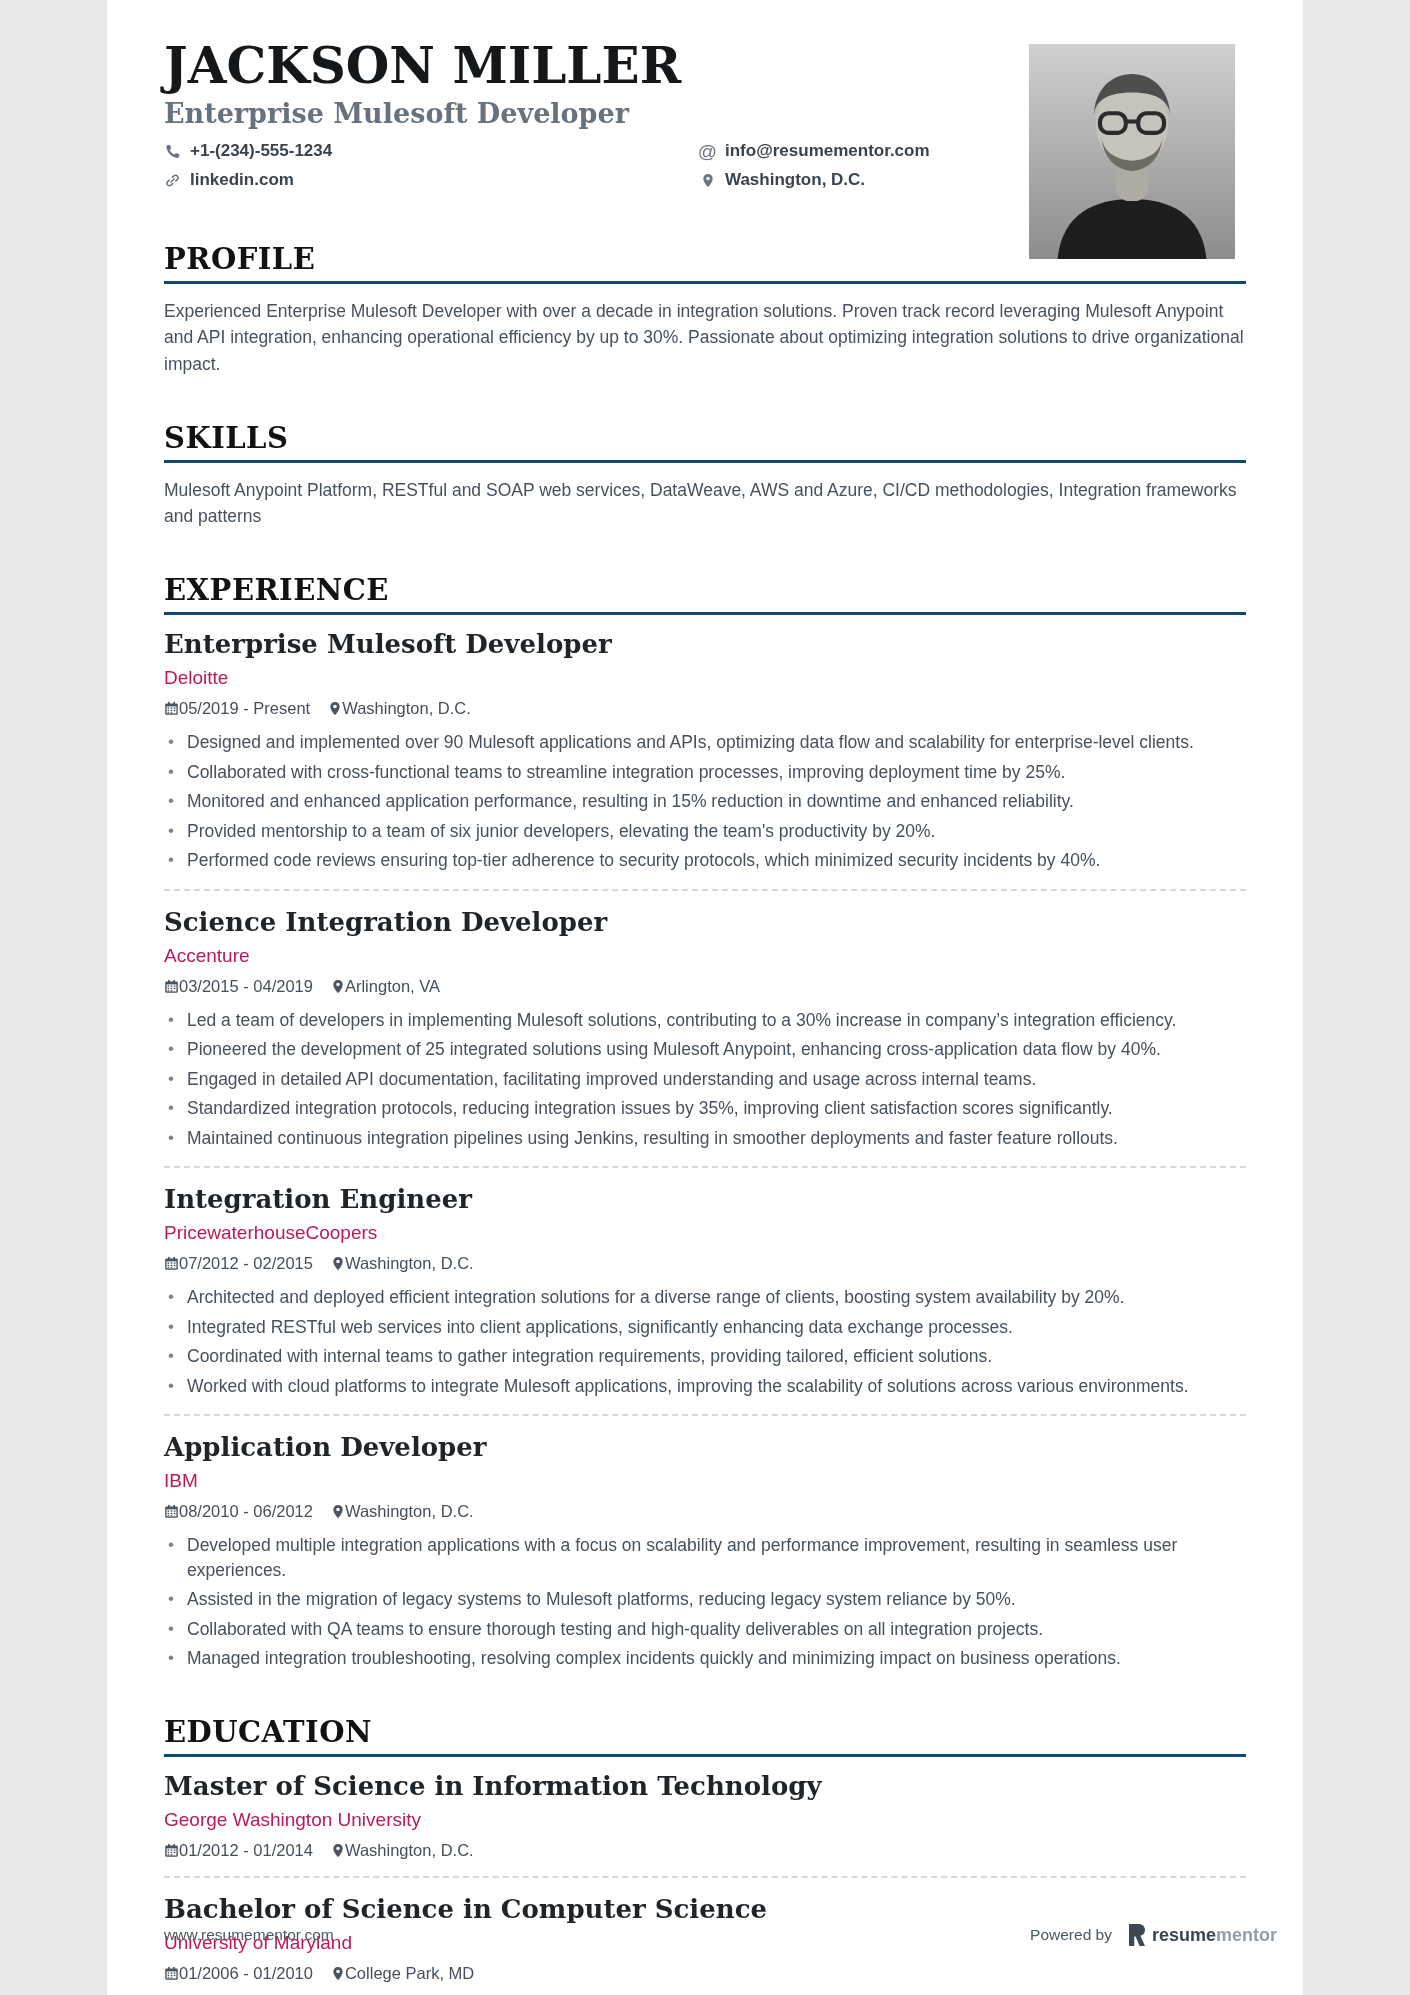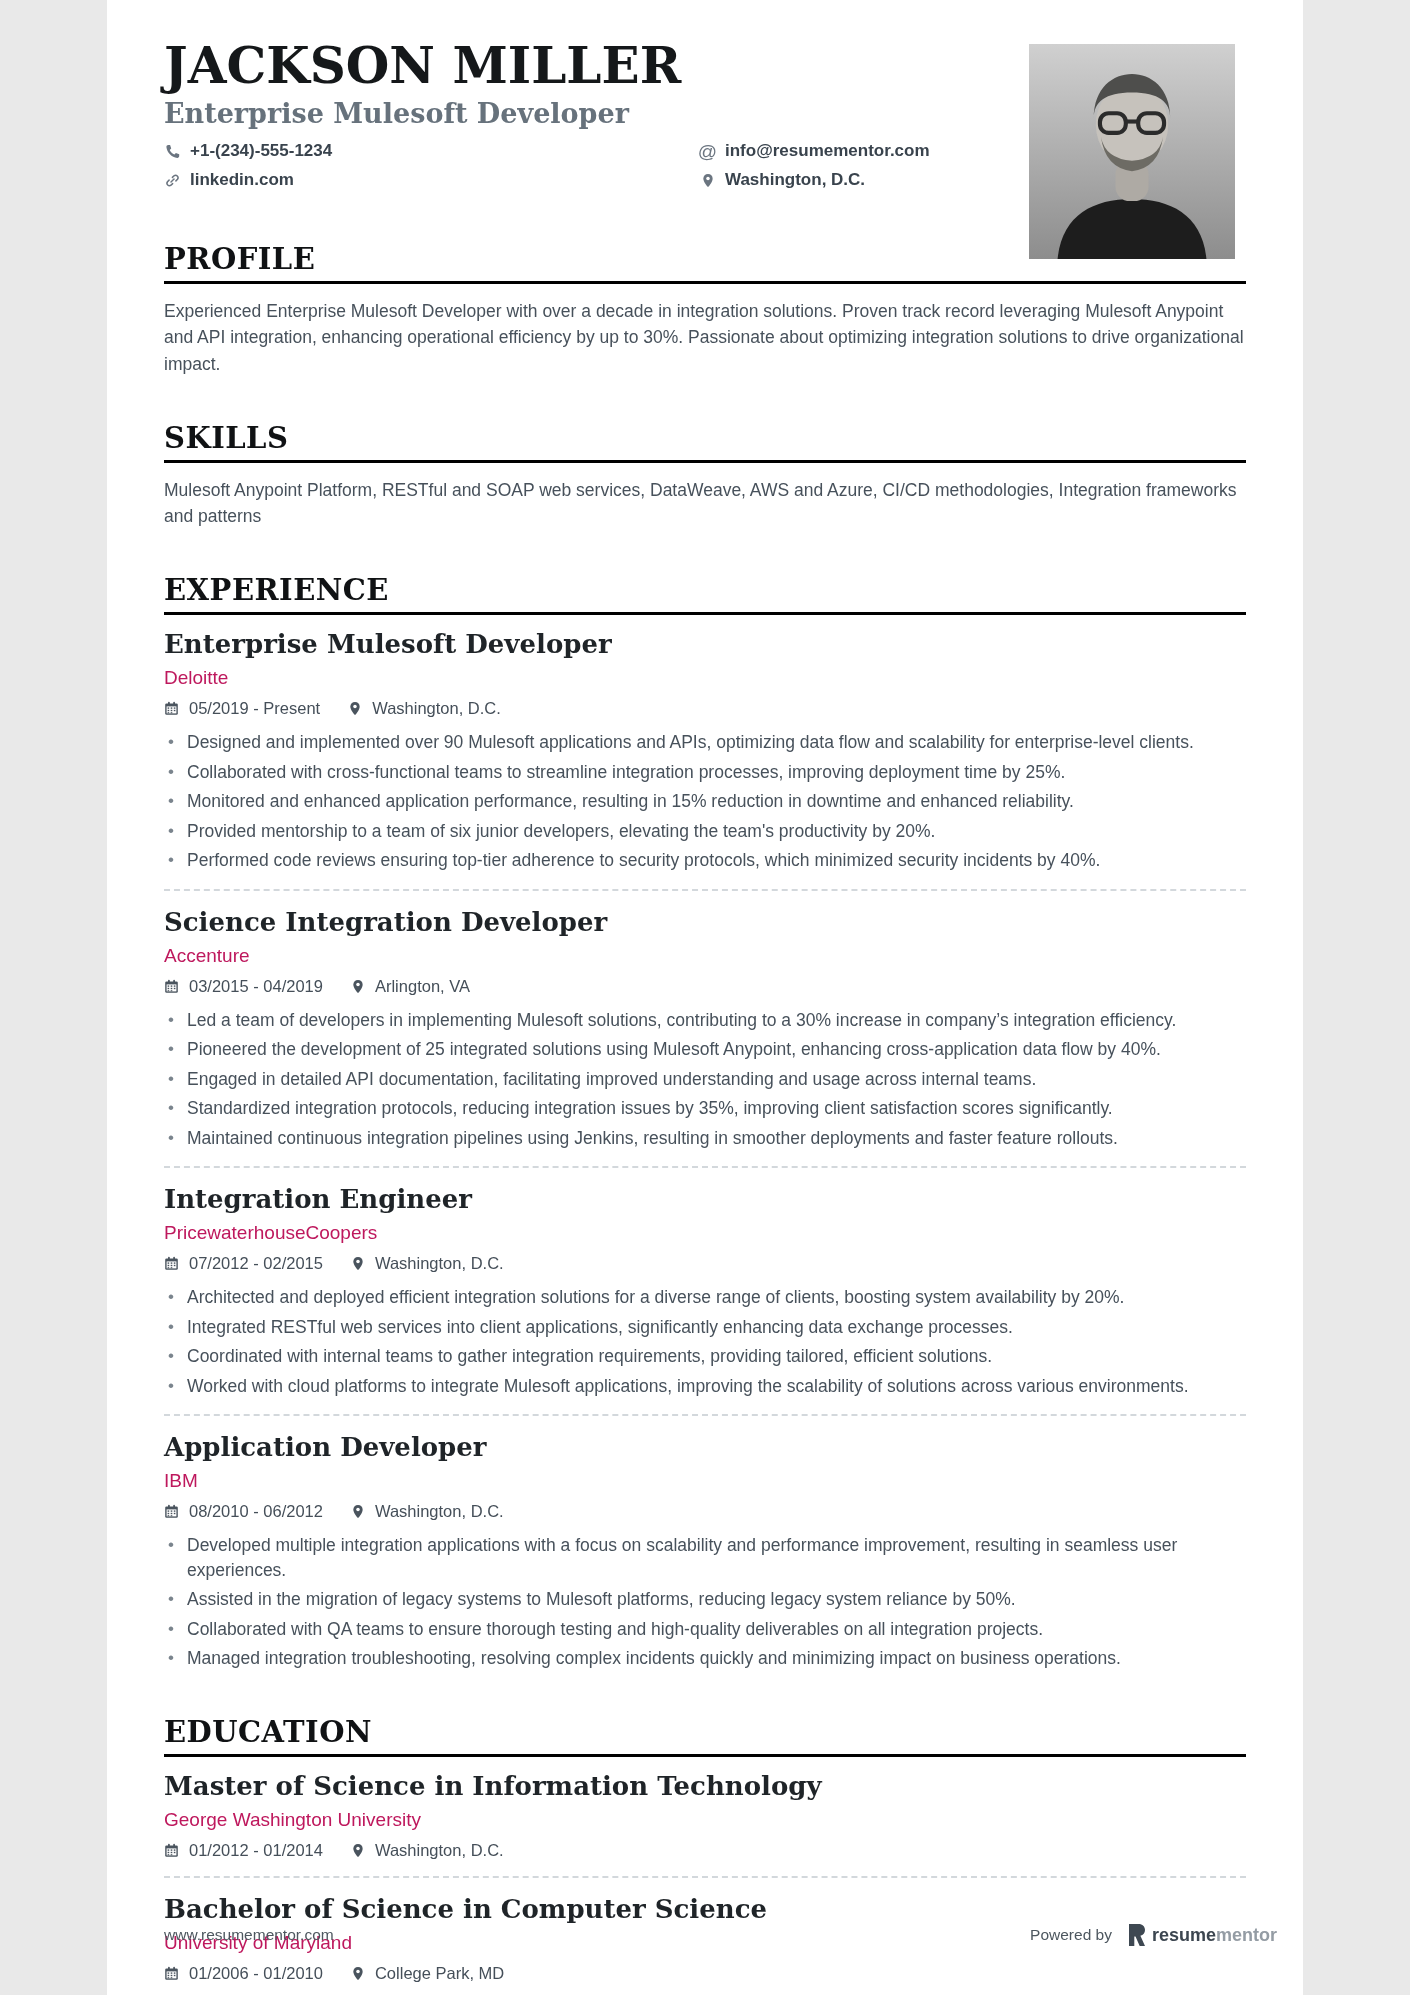--- a/index.html
+++ b/index.html
@@ -32,32 +32,32 @@
   .at-glyph { font-size:19px; font-weight:400; color:#6b7580; line-height:1; }
   .photo {
     position:absolute; top:6px; right:11px; width:206px; height:215px;
     overflow:hidden; background:#b9b9b9;
   }
   .photo svg { display:block; width:100%; height:100%; }
   
   .sec-head {
     font-family:"DejaVu Serif", serif; font-weight:800;
     font-size:29px; color:#101214; letter-spacing:0.5px;
-    border-bottom:3px solid #000000; padding-bottom:5px;
+    border-bottom:3px solid #0c4a6e; padding-bottom:5px;
   }
   .sec { margin-top:44px; }
   .sec-body { margin-top:14px; font-size:17.5px; line-height:1.5; color:#47515b; }
   
   .entry { padding-top:14px; }
   .entry-title {
     font-family:"DejaVu Serif", serif; font-weight:600;
     font-size:26px; color:#1f2428;
   }
   .company { margin-top:8px; font-size:19px; font-weight:400; color:#be185d; }
-  .meta { display:flex; align-items:center; gap:10px; margin-top:10px; font-size:16.5px; color:#454f59; }
+  .meta { display:flex; align-items:center; margin-top:10px; font-size:16.5px; color:#454f59; }
   .meta .ic { display:inline-flex; color:#4a545e; }
   .meta .loc { margin-left:18px; }
   .bullets { list-style:none; margin-top:12px; }
   .bullets li {
     position:relative; padding-left:23px; margin-bottom:5px;
     font-size:17.5px; line-height:1.4; color:#47515b;
   }
   .bullets li::before {
     content:"•"; position:absolute; left:4px; top:0; color:#7a848d; font-size:17px;
   }

